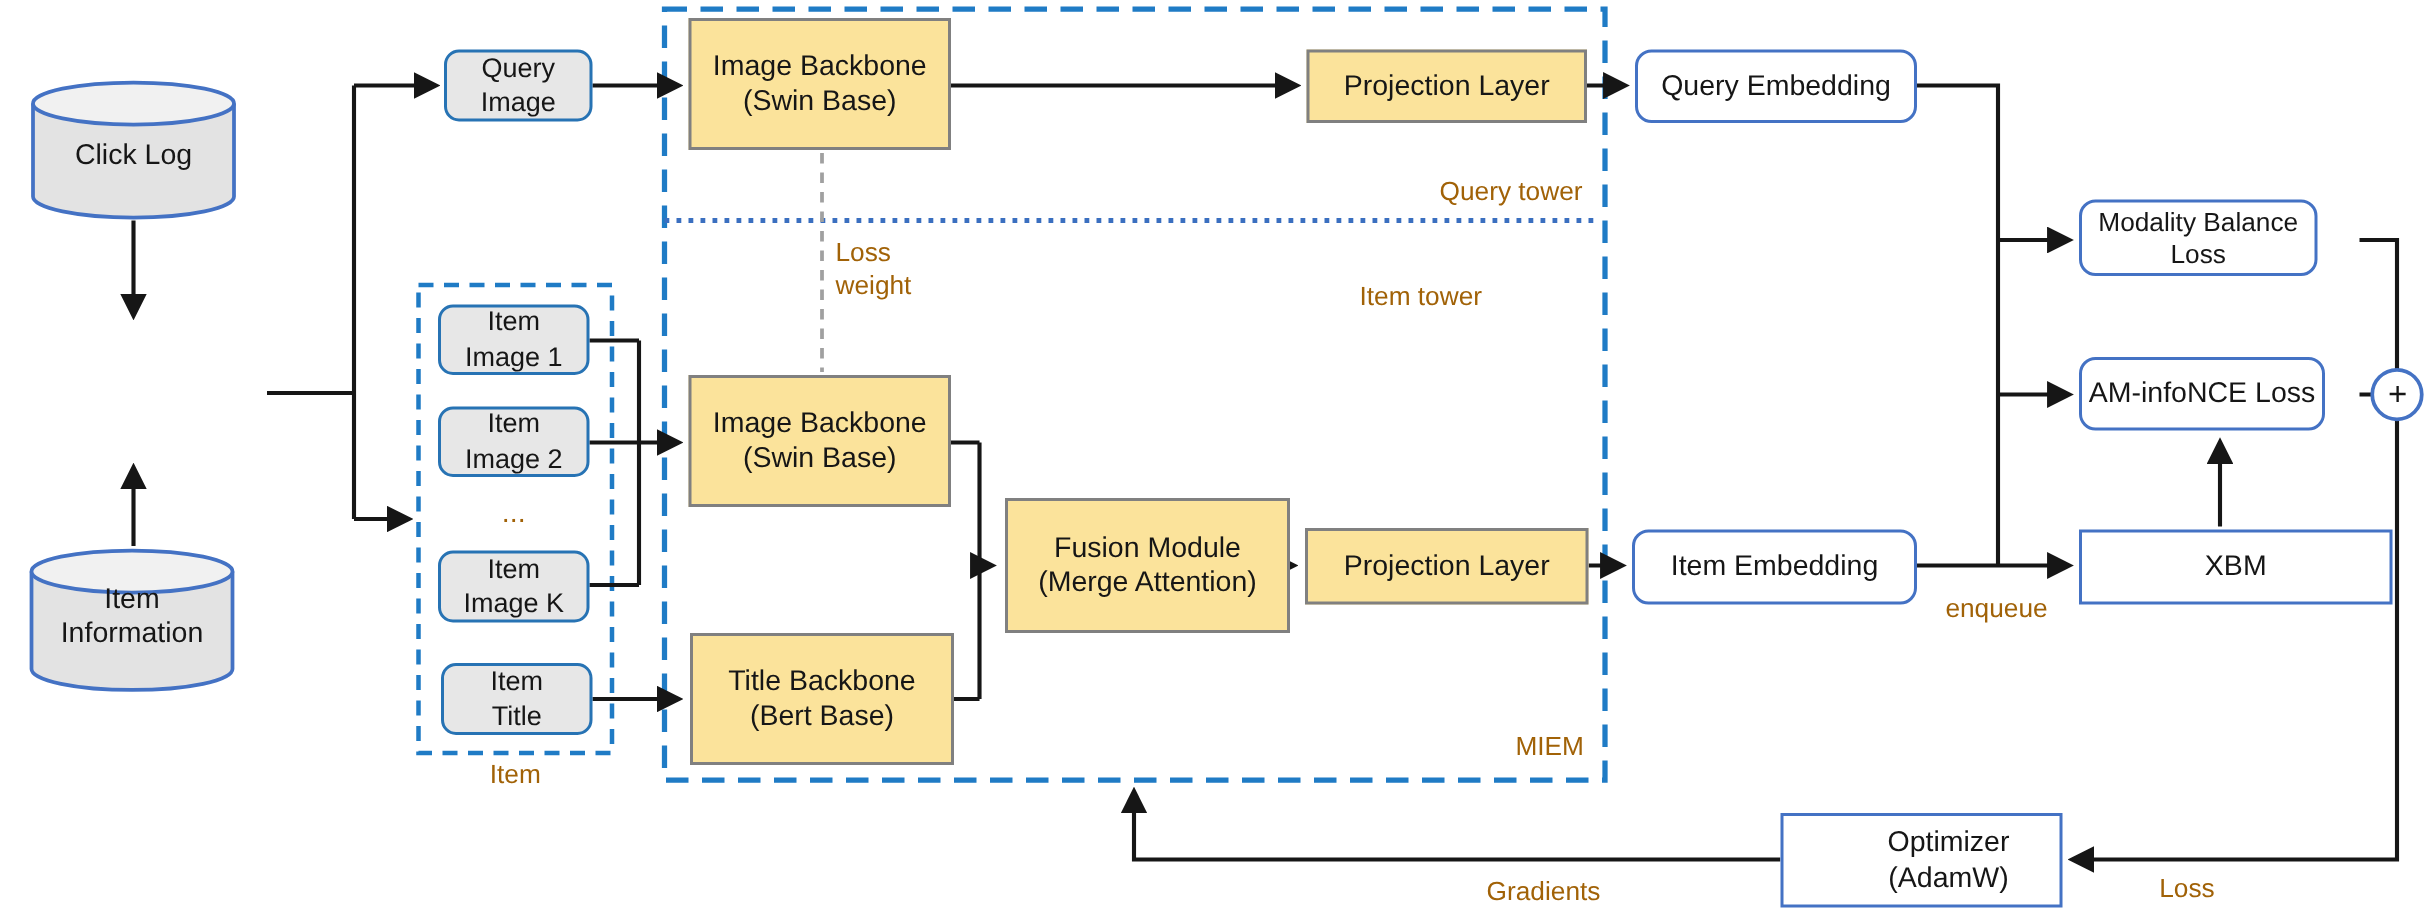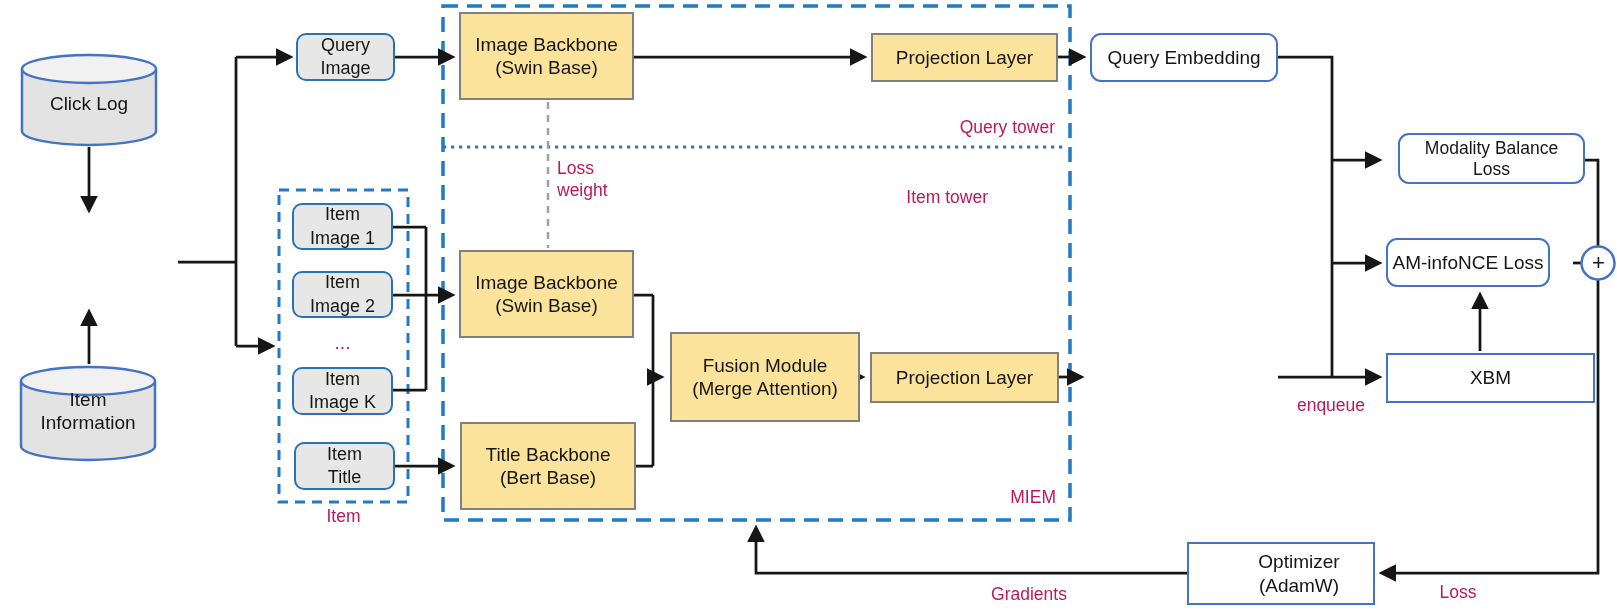--- a/index.html
+++ b/index.html
@@ -7,21 +7,21 @@
   .canvas{position:relative;width:1617px;height:610px;background:#fff;overflow:hidden;}
   .layer{position:absolute;left:0;top:0;}
   .node{position:absolute;display:flex;align-items:center;justify-content:center;box-sizing:border-box;text-align:center;}
   .lbl{white-space:pre-line;line-height:1.22;color:#161616;font-size:19px;}
   .sm .lbl{font-size:18px;line-height:1.28;}
   .yellow{background:#FBE39B;border:2px solid #808080;}
   .graypill{background:#E7E7E7;border:2.5px solid #2773B4;border-radius:10px;}
   .whitepill{background:#ffffff;border:2.5px solid #4472C4;border-radius:11px;}
   .whiterect{background:#ffffff;border:2.5px solid #4472C4;}
   .cyl-lbl{position:absolute;display:flex;align-items:center;justify-content:center;text-align:center;}
-  .annot{position:absolute;color:#be185d;font-size:17.5px;line-height:1.25;white-space:pre-line;}
+  .annot{position:absolute;color:#a16207;font-size:17.5px;line-height:1.25;white-space:pre-line;}
   .annot.center{text-align:center;}
   .annot.right{text-align:right;}
   .plus{position:absolute;display:flex;align-items:center;justify-content:center;font-size:22px;color:#161616;}
 </style>
 </head>
 <body>
 
 <div class="canvas">
 
   <svg class="layer" width="1617" height="610" viewBox="0 0 1617 610">
@@ -125,22 +125,25 @@
     <span class="lbl">Title Backbone
 (Bert Base)</span>
   </div>
   <div class="node yellow" style="left:670px;top:332px;width:190px;height:90px;">
     <span class="lbl">Fusion Module
 (Merge Attention)</span>
   </div>
   <div class="node yellow" style="left:870px;top:352px;width:189px;height:51px;">
     <span class="lbl">Projection Layer</span>
   </div>
+  <div class="node whitepill" style="left:1088px;top:353px;width:190px;height:50px;">
+    <span class="lbl">Item Embedding</span>
+  </div>
 
-  <div class="node whitepill" style="left:1386px;top:133px;width:187px;height:51px;margin-left:12px;">
+  <div class="node whitepill" style="left:1386px;top:133px;width:159px;height:51px;">
     <span class="lbl" style="font-size:17.5px;line-height:1.18;">Modality Balance
 Loss</span>
   </div>
   <div class="node whitepill" style="left:1386px;top:238px;width:164px;height:49px;">
     <span class="lbl">AM-infoNCE Loss</span>
   </div>
   <div class="node whiterect" style="left:1386px;top:353px;width:209px;height:50px;">
     <span class="lbl">XBM</span>
   </div>
   <div class="node whiterect" style="left:1187px;top:542px;width:188px;height:63px;padding-left:36px;">

